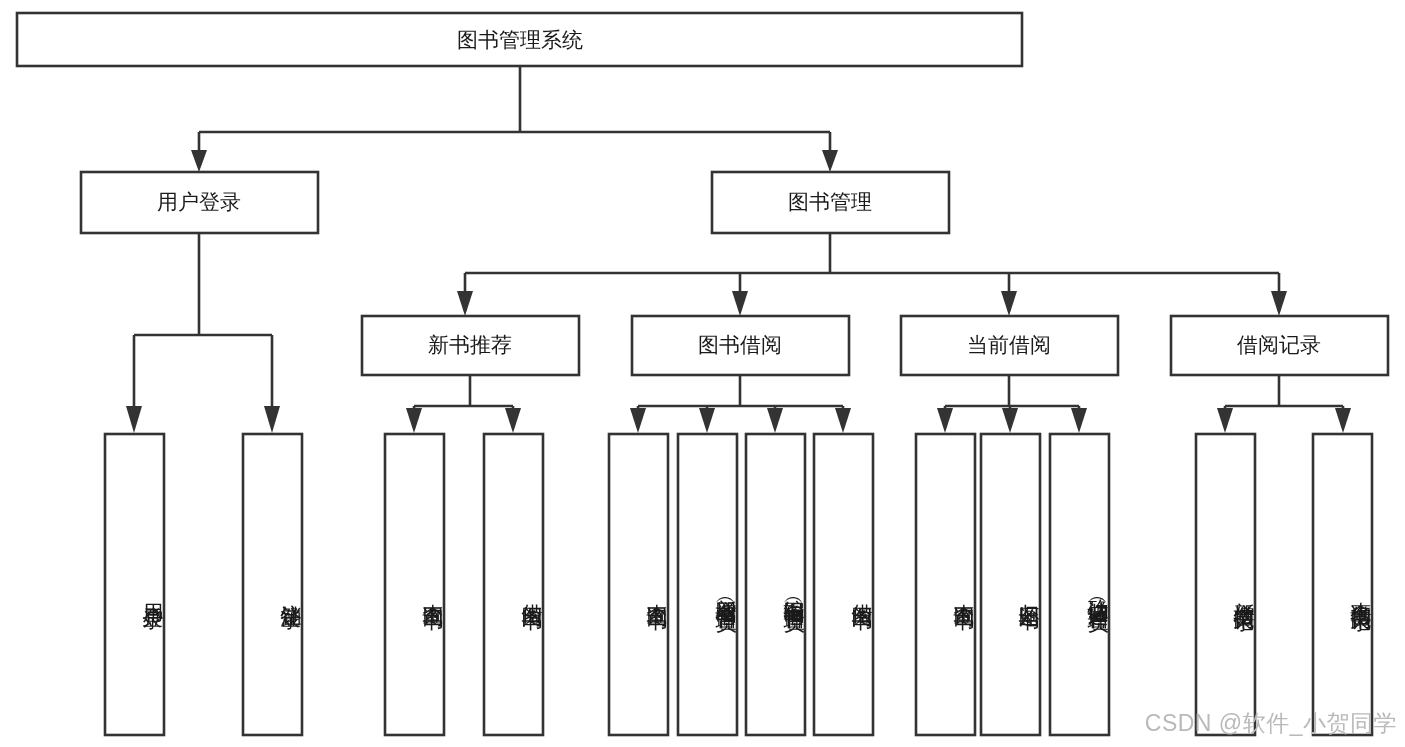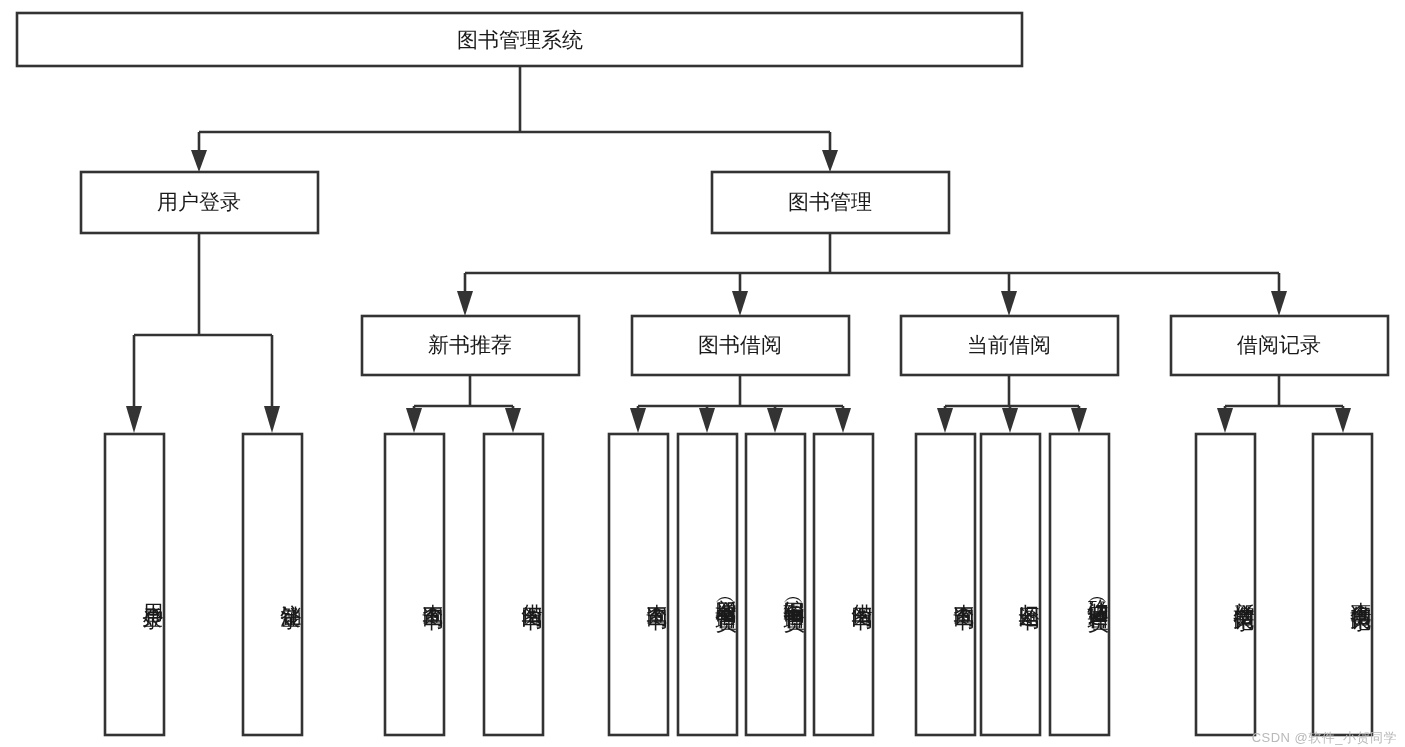--- a/index.html
+++ b/index.html
@@ -60,23 +60,23 @@
     line-height: 1;
     white-space: nowrap;
     display: flex;
     align-items: flex-start;
     justify-content: center;
     pointer-events: none;
   }
   .watermark {
     position: absolute;
     right: 8px;
-    bottom: 0;
-    font-family: "Liberation Sans", "DejaVu Sans", sans-serif;
-    font-size: 13px;
+    bottom: 8px;
+    font-family: "Liberation Sans", "DejaVu Sans", sans-serif;
+    font-size: 23px;
     color: #b9b9b9;
     letter-spacing: 0.5px;
     white-space: nowrap;
   }
 </style>
 </head>
 <body>
 
 <div id="diagram-root">
 

